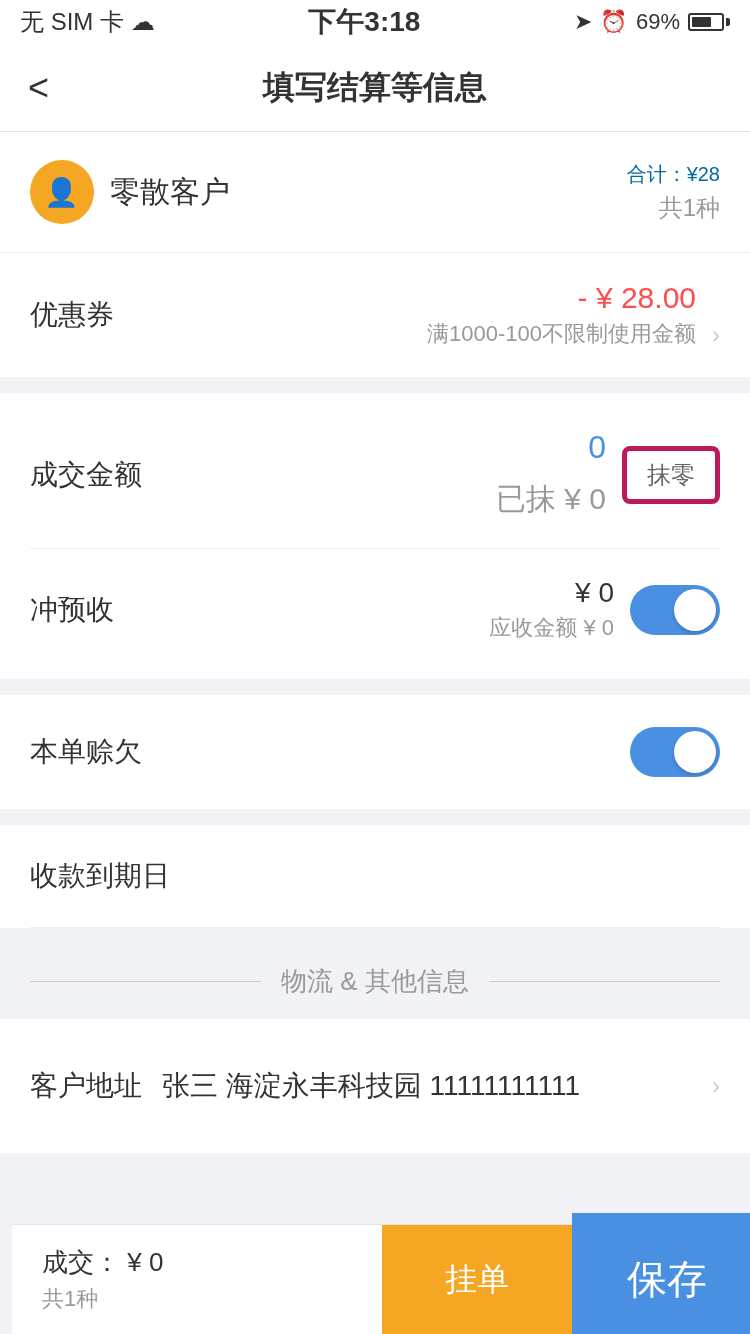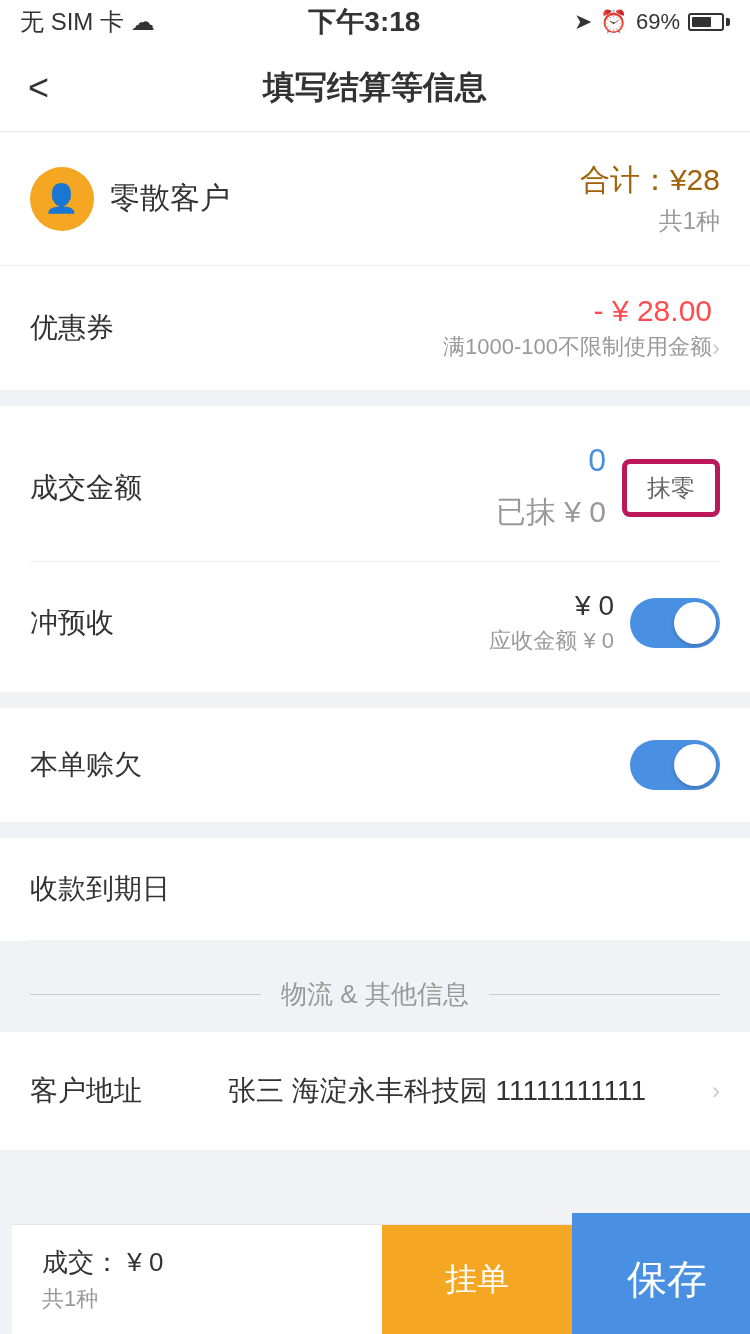--- a/index.html
+++ b/index.html
@@ -114,22 +114,22 @@
       font-size: 28px;
     }
     .customer-name {
       font-size: 30px;
       color: #333;
     }
     .customer-right {
       text-align: right;
     }
     .total-amount {
-      font-size: 30px;
-      color: #a16207;
+      font-size: 20px;
+      color: #0369a1;
     }
     .total-count {
       font-size: 24px;
       color: #999;
       margin-top: 4px;
     }
 
     
     .coupon-row {
       padding: 28px 30px;
@@ -139,21 +139,21 @@
       border-top: 1px solid #f0f0f0;
     }
     .coupon-label {
       font-size: 28px;
       color: #333;
     }
     .coupon-right {
       text-align: right;
       display: flex;
       align-items: flex-end;
-      gap: 0;
+      gap: 16px;
     }
     .coupon-amount {
       font-size: 30px;
       color: #ff4d4f;
       font-weight: 500;
     }
     .coupon-desc {
       font-size: 22px;
       color: #999;
       margin-top: 4px;
@@ -314,22 +314,21 @@
       background: #ccc;
     }
     .divider-text {
       font-size: 26px;
       color: #999;
     }
 
     
     .address-section {
       background: #fff;
-      padding: 8px 30px;
-      text-align: center;
+      padding: 16px 30px;
     }
     .address-row {
       padding: 32px 0;
       display: flex;
       align-items: center;
       justify-content: space-between;
     }
     .address-label {
       font-size: 28px;
       color: #333;

